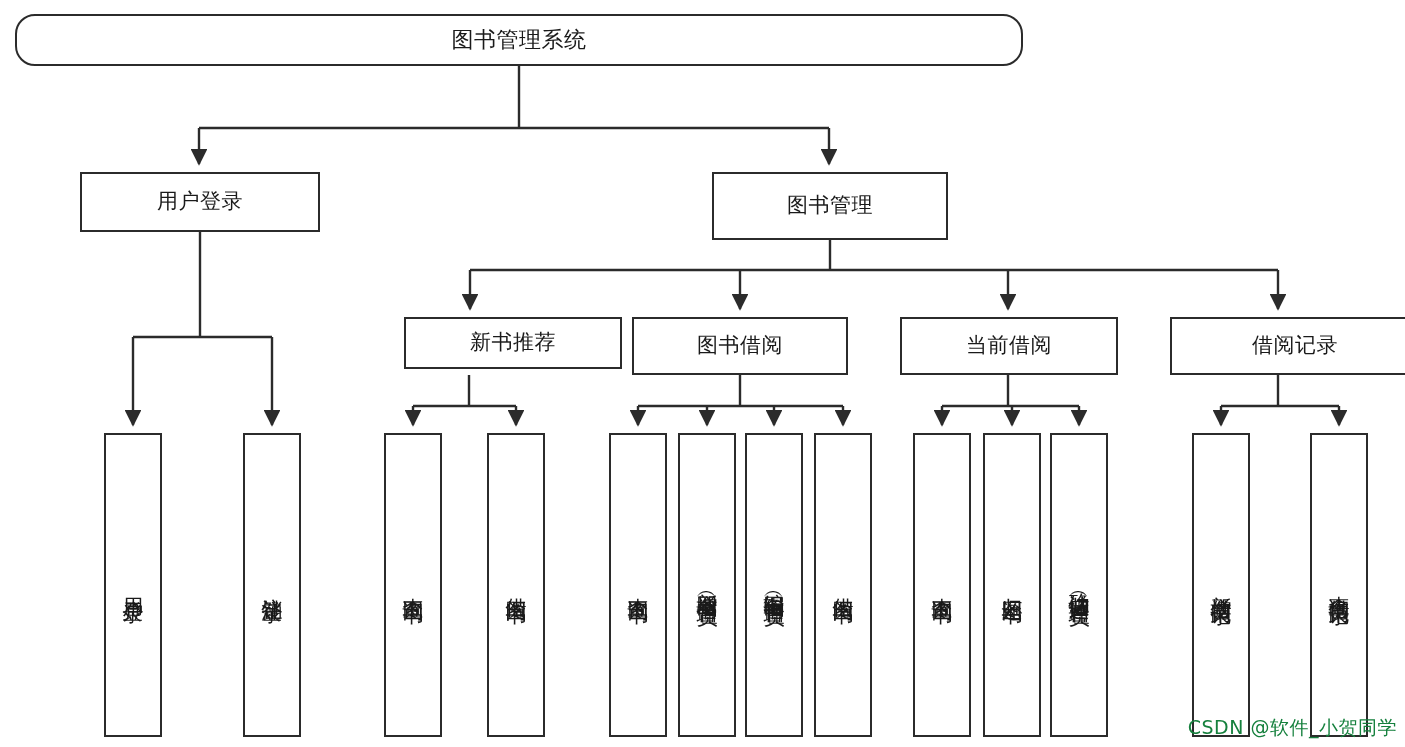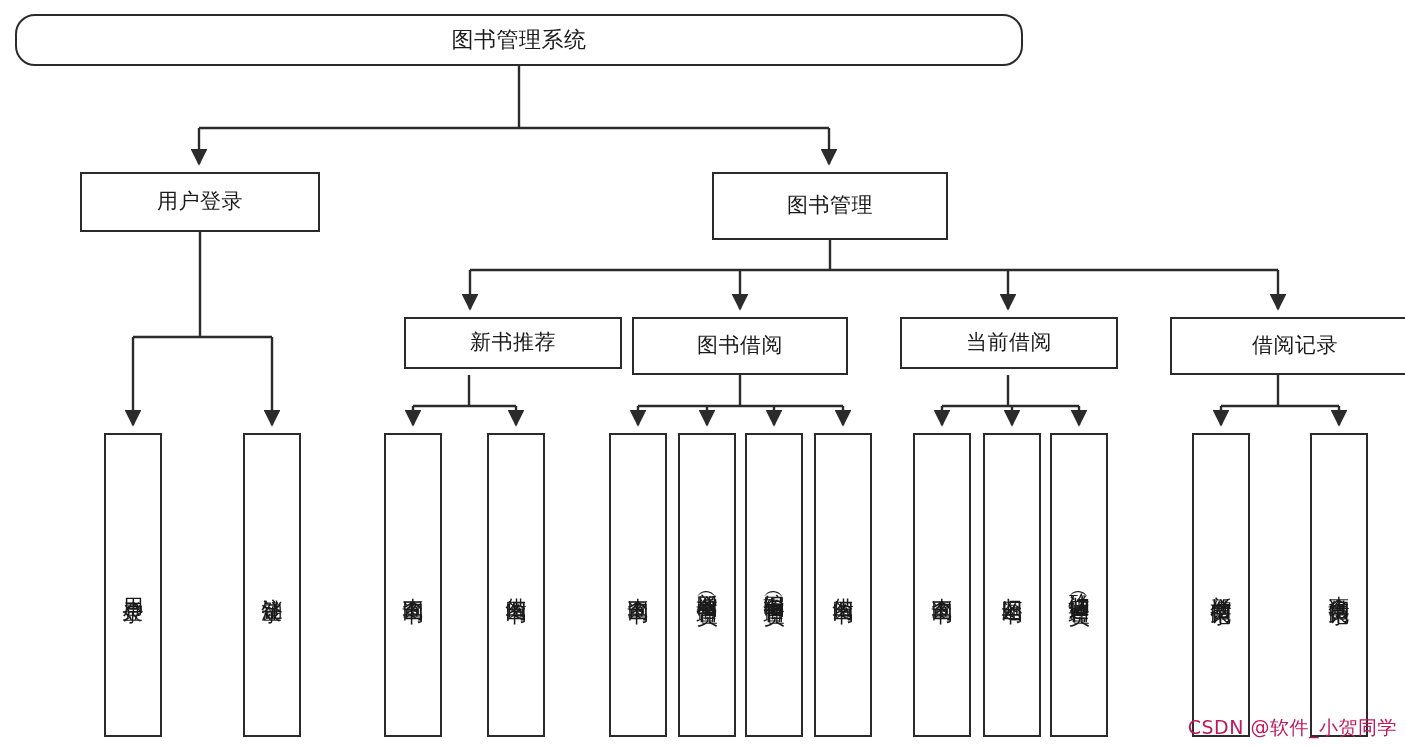--- a/index.html
+++ b/index.html
@@ -53,21 +53,21 @@
   .node-v .vtext {
     writing-mode: vertical-rl;
     text-orientation: upright;
     display: block;
   }
   .watermark {
     position: absolute;
     right: 8px;
     bottom: 6px;
     font-size: 19px;
-    color: #be185d;
+    color: #15803d;
     letter-spacing: 0.5px;
     white-space: nowrap;
     font-family: "DejaVu Sans", "Liberation Sans", sans-serif;
   }
 </style>
 </head>
 <body>
 
 <div id="canvas">
 
@@ -131,21 +131,21 @@
   <div class="node node-h" id="l2-1" style="left: 712px; top: 172px; width: 236px; height: 68px;">
     <span>图书管理</span>
   </div>
 
   <div class="node node-h" id="l3-0" style="left: 360px; top: 317px; width: 218px; height: 52px; margin-left: 44px;">
     <span>新书推荐</span>
   </div>
   <div class="node node-h" id="l3-1" style="left: 632px; top: 317px; width: 216px; height: 58px; align-items: center;">
     <span>图书借阅</span>
   </div>
-  <div class="node node-h" id="l3-2" style="left: 900px; top: 317px; width: 218px; height: 52px;">
+  <div class="node node-h" id="l3-2" style="left: 900px; top: 317px; width: 218px; height: 58px;">
     <span>当前借阅</span>
   </div>
   <div class="node node-h" id="l3-3" style="left: 1170px; top: 317px; width: 250px; height: 58px;">
     <span>借阅记录</span>
   </div>
 
   <div class="node node-v" id="lf-0" style="left: 104px; top: 433px; width: 58px; height: 304px;">
     <span class="vtext">用户登录</span>
   </div>
   <div class="node node-v" id="lf-1" style="left: 243px; top: 433px; width: 58px; height: 304px;">

